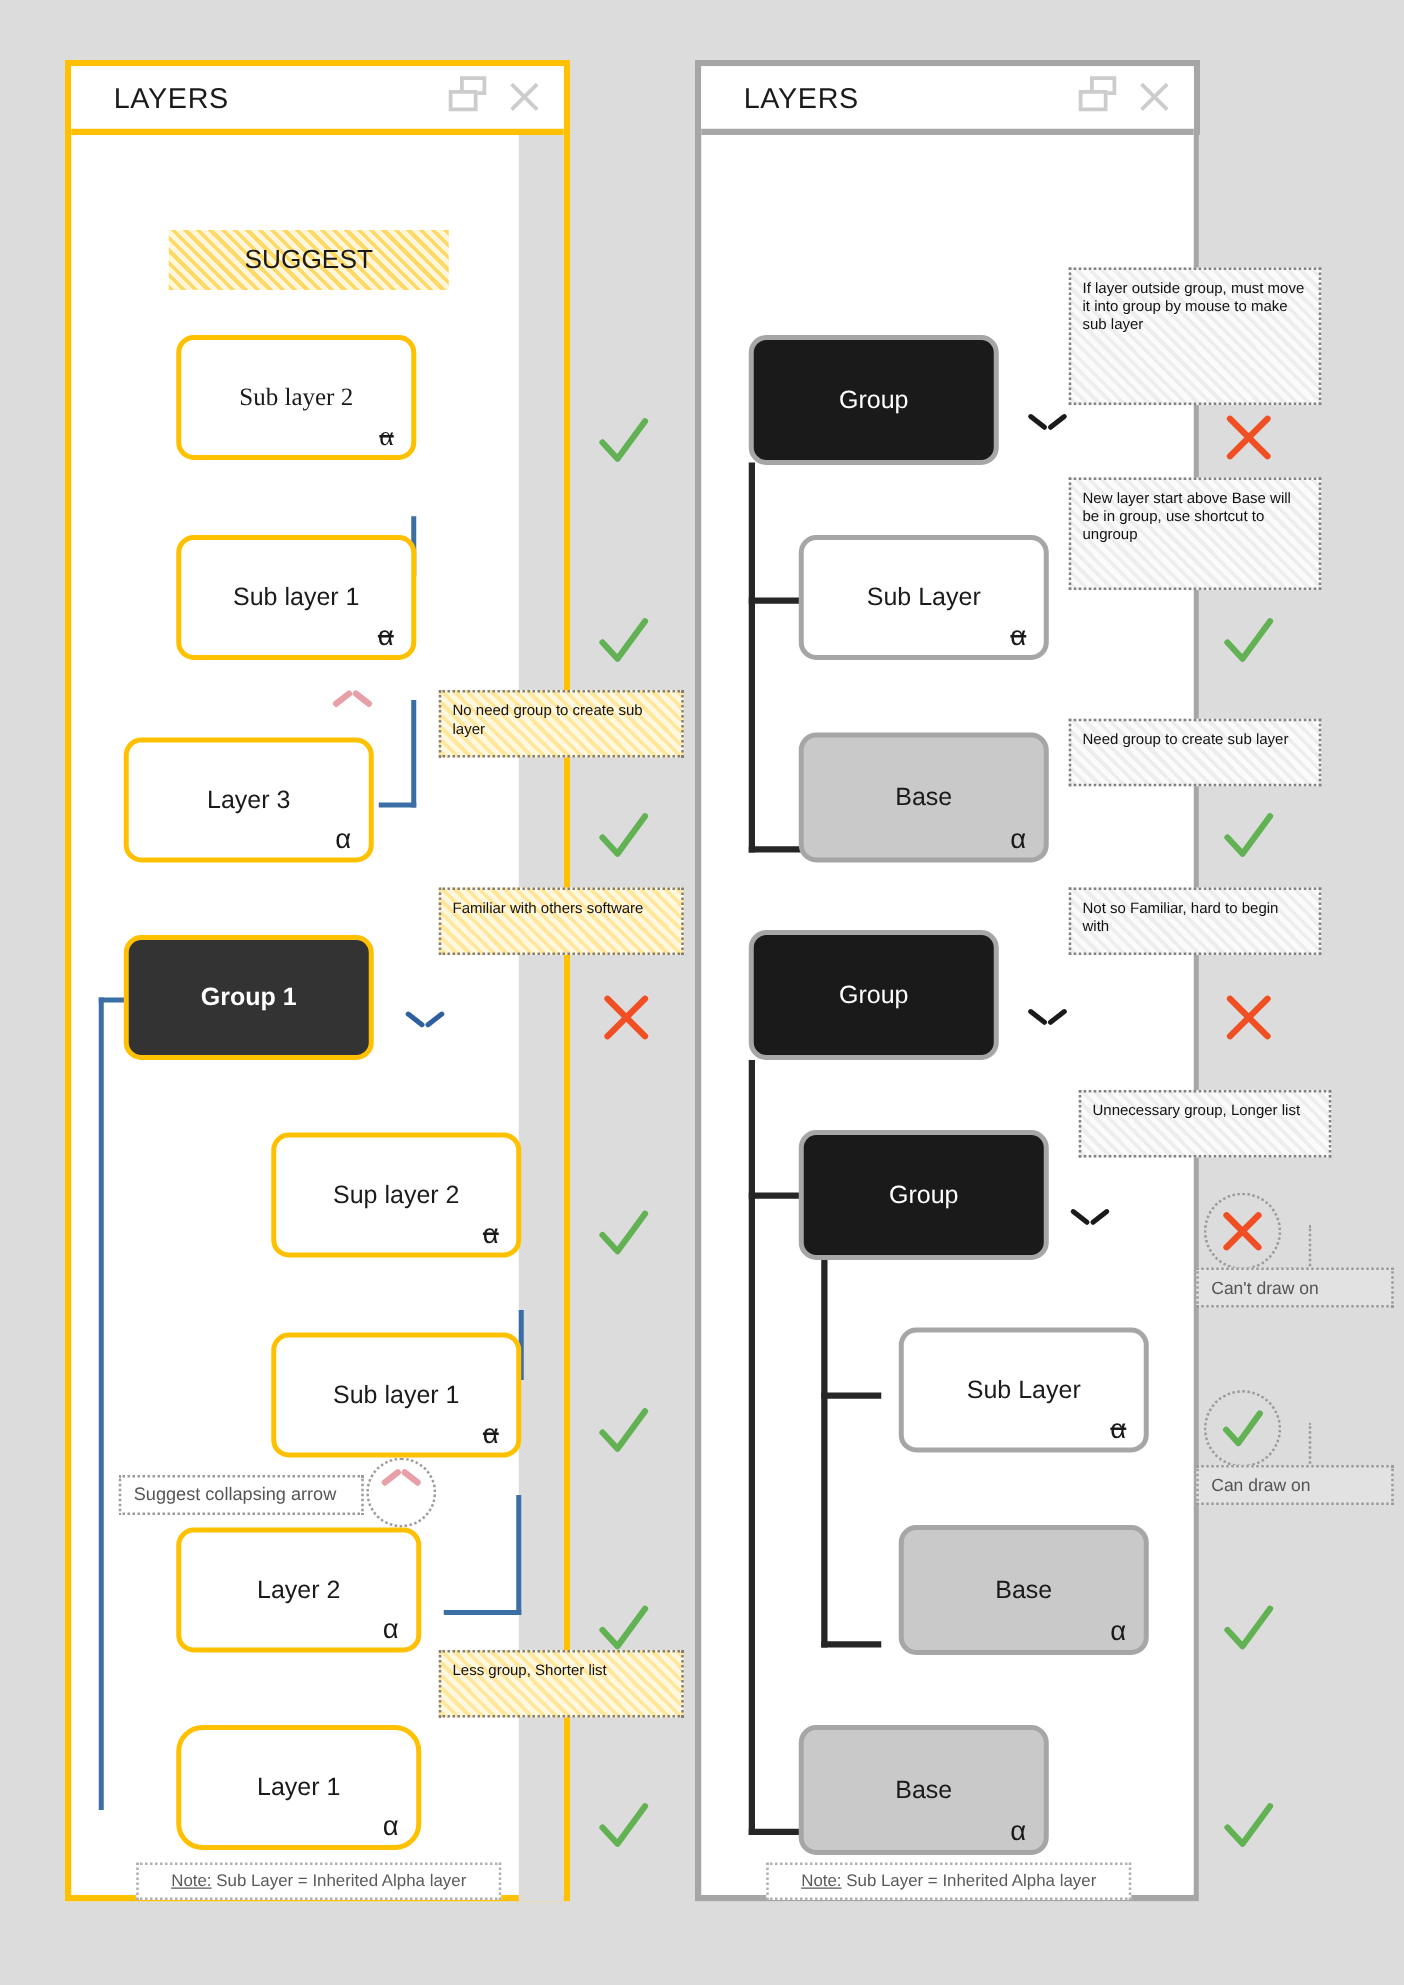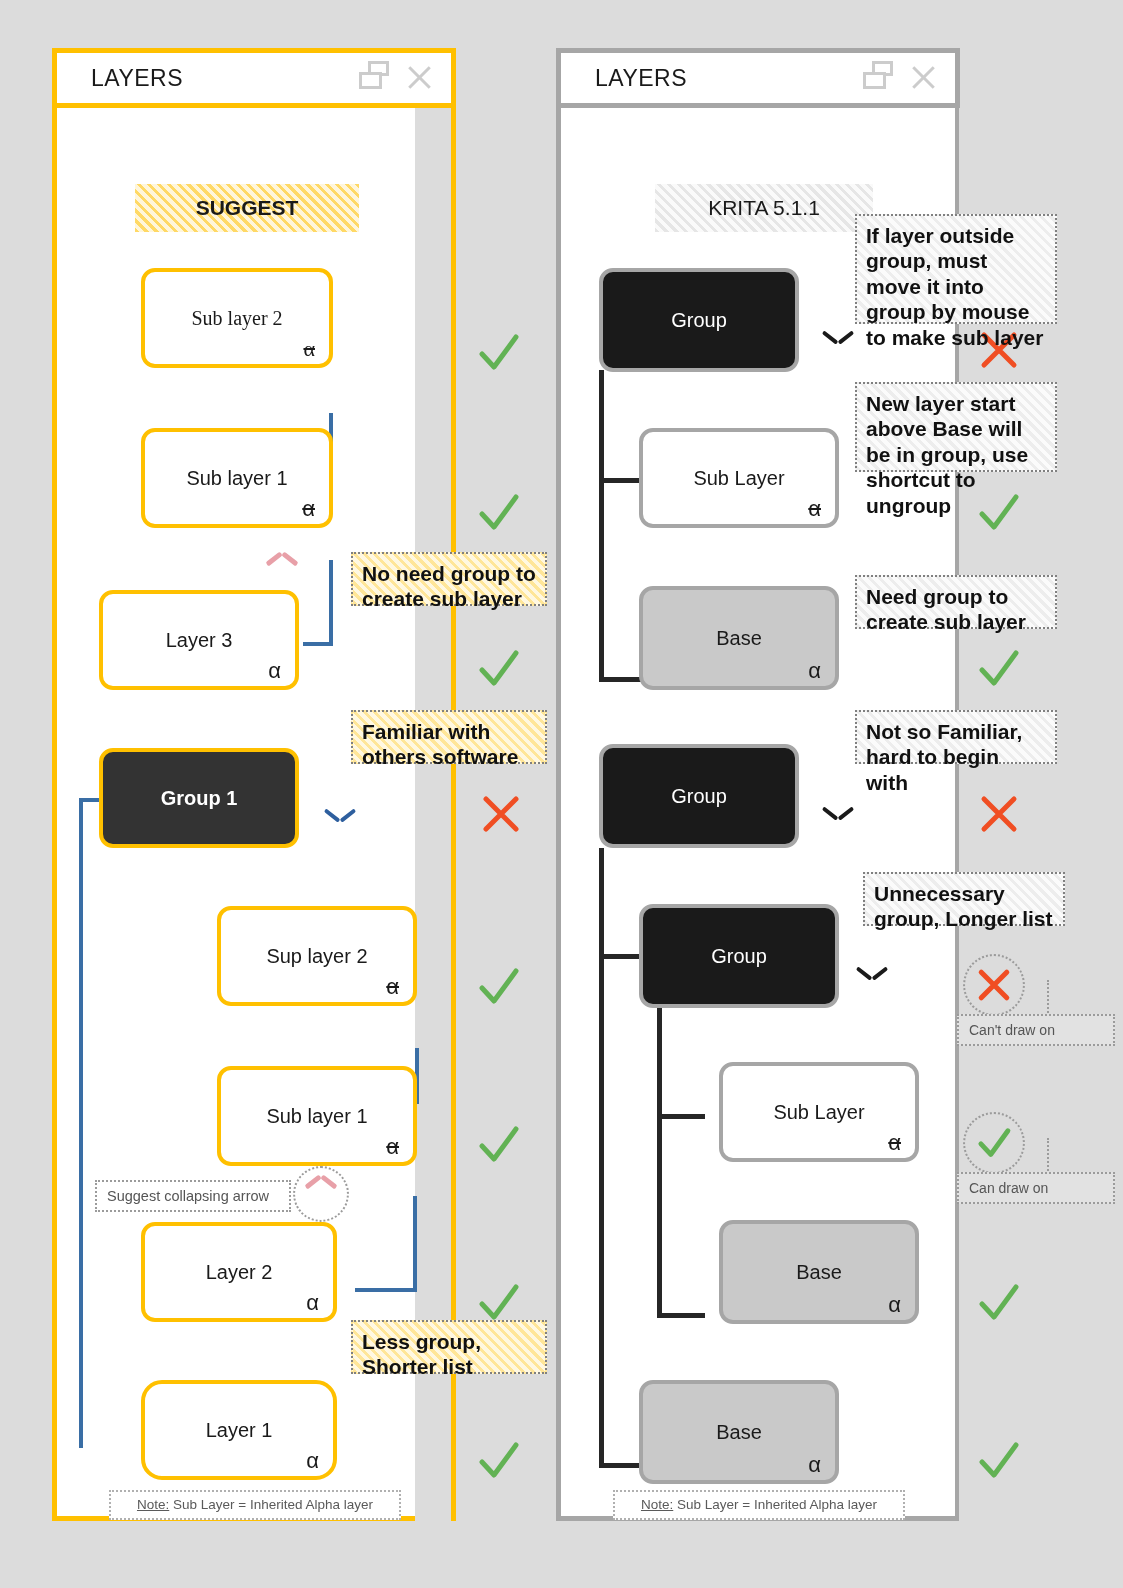--- a/index.html
+++ b/index.html
@@ -27,21 +27,21 @@
   .icon-close::before{transform:rotate(45deg);}
   .icon-close::after{transform:rotate(-45deg);}
 
   .panel-body{position:relative;width:100%;height:1413px;}
 
   
   .band{position:absolute;top:0;width:36px;height:100%;background:#dcdcdc;}
 
   .title-tag{position:absolute;font-size:21px;color:#1a1a1a;display:flex;align-items:center;
     justify-content:center;text-align:center;}
-  .tag-yellow{background-image:repeating-linear-gradient(45deg,#ffd966 0 3px,#fff6db 3px 7px);font-weight:bold;}
+  .tag-yellow{background-image:repeating-linear-gradient(45deg,#ffd966 0 3px,#fff6db 3px 7px);}
   .tag-gray{background-image:repeating-linear-gradient(45deg,#e6e6e6 0 3px,#fafafa 3px 7px);}
 
   
   .lbox{position:absolute;box-sizing:border-box;display:flex;align-items:center;
     justify-content:center;font-size:20px;}
   .lbox .lname{pointer-events:none;}
   .lbox .alpha{position:absolute;right:14px;bottom:4px;font-size:22px;line-height:1;}
   .alpha.inh{text-decoration:line-through;}
   .y-layer{border:4px solid #FFC000;border-radius:14px;background:#ffffff;color:#1a1a1a;}
   .y-group{border:4px solid #FFC000;border-radius:14px;background:#333333;color:#ffffff;font-weight:bold;}
@@ -60,21 +60,21 @@
   .chev-dark::before,.chev-dark::after{background:#1a1a1a;}
   .chev-pink::before,.chev-pink::after{background:#e8a0a8;height:5px;}
 
   
   .conn{position:absolute;background:transparent;box-sizing:border-box;}
   .conn-blue{border-color:#3a6ea5;}
   .conn-dark{border-color:#262626;}
 
   
   .note{position:absolute;box-sizing:border-box;border:2px dotted #808080;
-    font-size:21px;font-weight:bold;color:#111;line-height:1.21;padding:7px 9px;}
+    font-size:12px;font-weight:normal;color:#111;line-height:1.21;padding:7px 9px;}
   .note-y{background-image:repeating-linear-gradient(45deg,#ffe699 0 3px,#fff8e1 3px 7px);}
   .note-g{background-image:repeating-linear-gradient(45deg,#ededed 0 3px,#fbfbfb 3px 7px);}
 
   
   .mark{position:absolute;}
   .tick{width:44px;height:46px;}
   .tick svg,.cross svg{display:block;}
   .cross{width:40px;height:40px;}
 
   
@@ -232,21 +232,20 @@
           <i class="r1"></i>
           <i class="r2"></i>
         </span>
       <span class="icon-close"></span>
     </div>
   </div>
 
   <div class="panel-body">
     <div class="band" style="left:398px;"></div>
 
-    <div class="title-tag tag-gray" style="left:94px;top:76px;width:218px;height:48px;">KRITA 5.1.1</div>
 
     <div class="conn conn-dark" style="left:38px;top:262px;width:48px;height:312px;border-left:5px solid #262626;border-bottom:5px solid #262626;"></div>
     <div class="conn conn-dark" style="left:38px;top:370px;width:48px;height:5px;background:#262626;"></div>
 
     <div class="lbox g-group" style="left:38px;top:160px;width:200px;height:104px;">
       <span class="lname">Group</span>
     </div>
     <div class="chev chev-down chev-dark" style="left:262px;top:222px;"></div>
     <div class="mark cross" style="left:418px;top:222px;">
       <svg width="40" height="40" viewBox="0 0 40 40">

